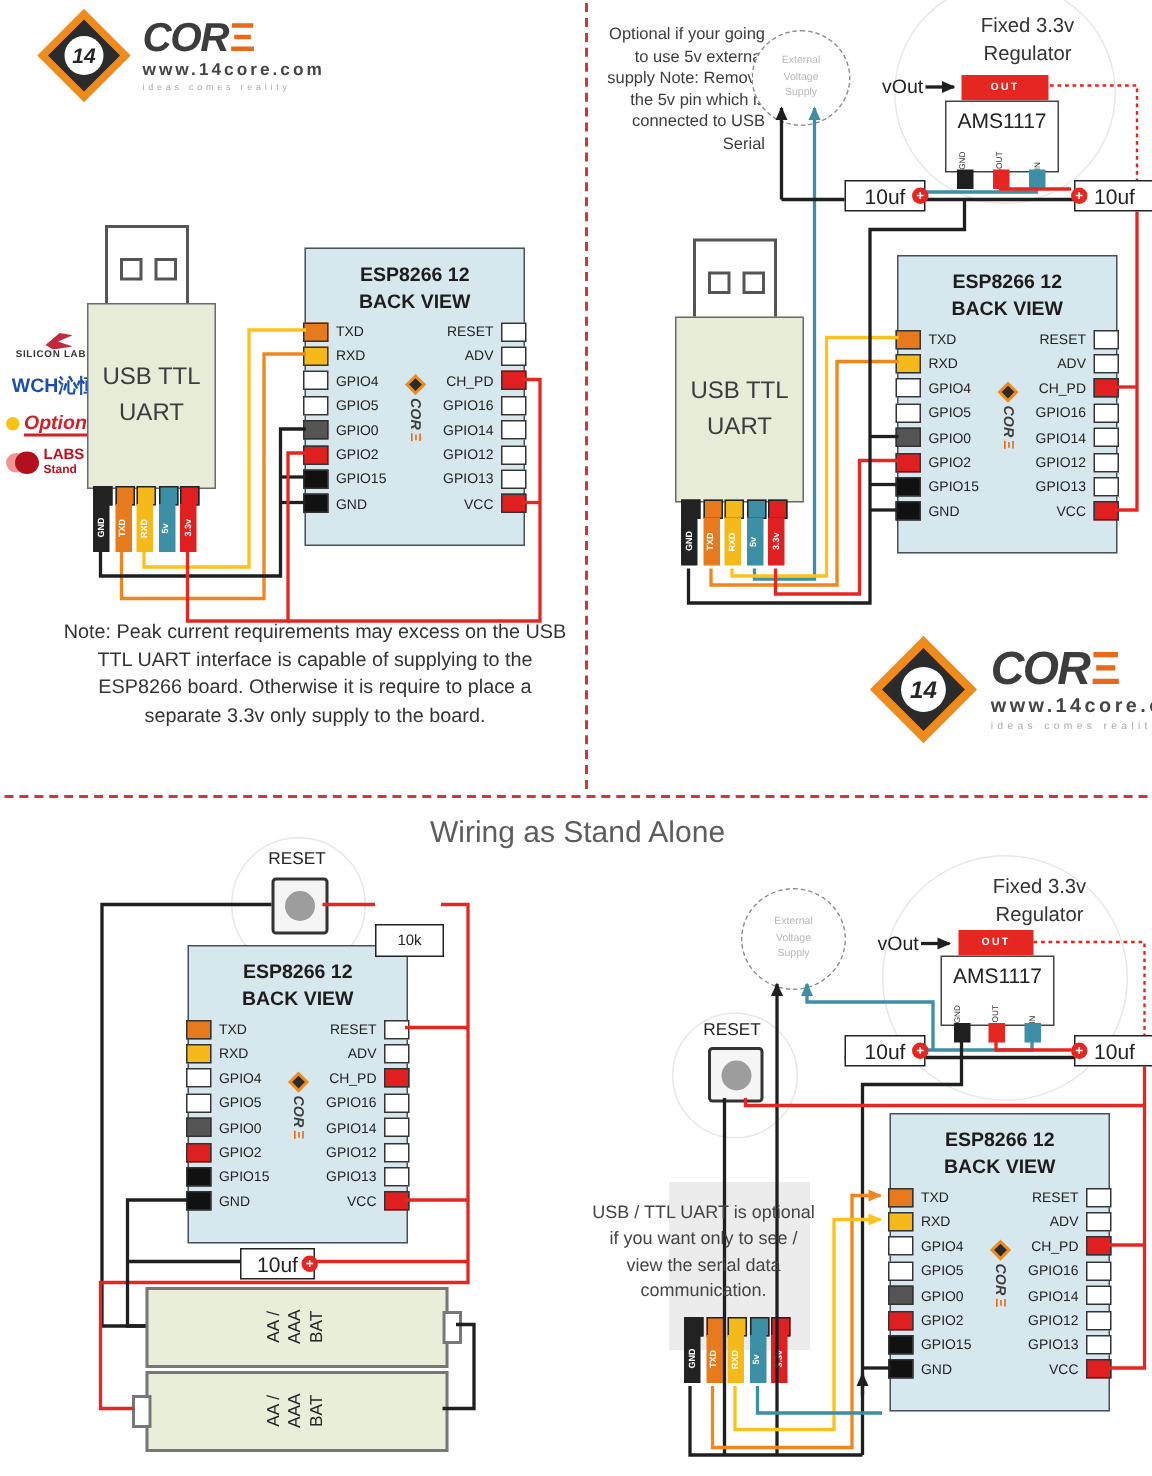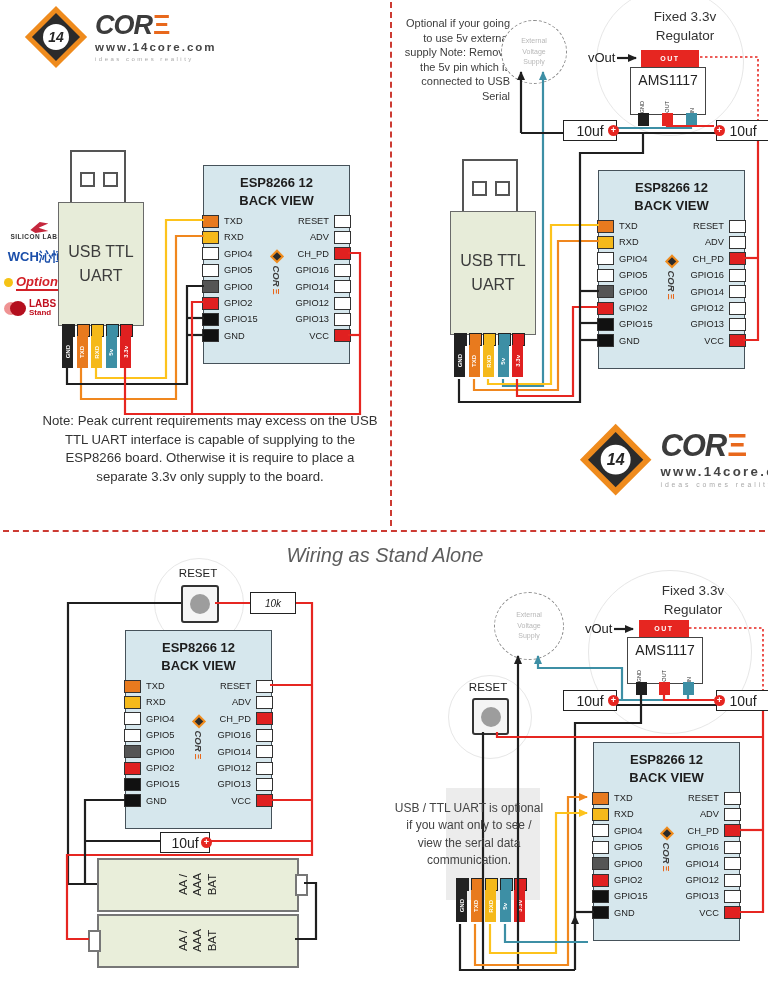--- a/index.html
+++ b/index.html
@@ -27,21 +27,21 @@
   .wordmark{display:flex;flex-direction:column;line-height:1;}
   .wrow{display:flex;align-items:baseline;}
   .wcor{font-size:27px;font-weight:900;font-style:italic;color:#3c3c3c;letter-spacing:-1px;}
   .we{font-size:27px;font-weight:900;color:#e8681c;margin-left:1px;}
   .wurl{font-size:11.5px;font-weight:bold;color:#454545;letter-spacing:2px;margin-top:3px;}
   .wtag{font-size:6px;color:#aaa;letter-spacing:2.5px;margin-top:2px;}
   .brand-lg{transform:scale(1.15);transform-origin:top left;}
 
   
   .h-title{width:190px;text-align:center;font-size:16.5px;font-weight:600;color:#454545;line-height:1.45;z-index:2;}
-  .h-standalone{width:320px;text-align:center;font-size:20px;color:#5d5d5d;z-index:2;font-style:italic;}
+  .h-standalone{width:320px;text-align:center;font-size:20px;color:#5d5d5d;z-index:2;}
   .note{font-size:13.2px;color:#333;text-align:center;line-height:1.42;z-index:2;}
   .note-sm{font-size:11px;color:#3c3c3c;text-align:right;line-height:1.32;z-index:2;}
   .note-br{font-size:12px;color:#444;text-align:center;line-height:1.45;z-index:4;}
   .graybox{background:#ececec;z-index:2;}
 
   
   .vendors{display:flex;flex-direction:column;gap:8px;z-index:2;}
   .vitem{display:flex;flex-direction:column;align-items:center;}
   .silabs-glyph{width:18px;height:11px;background:#c5283d;clip-path:polygon(0 72%,52% 0,100% 14%,46% 52%,100% 82%,28% 100%);margin-left:6px;}
   .silabs-txt{font-size:6.5px;font-weight:bold;color:#333;letter-spacing:.5px;}
@@ -496,21 +496,21 @@
       <div class="wtag">ideas comes reality</div>
     </div>
   </div>
 
   <div class="abs h-standalone" style="left:225px;top:544px;">Wiring as Stand Alone</div>
 
   <div class="abs rlabel" style="left:168px;top:567px;">RESET</div>
   <div class="abs pushbtn" style="left:181px;top:585px;width:34px;height:34px;">
       <i></i>
     </div>
-  <div class="abs resistor" style="left:250px;top:592px;width:44px;height:20px;font-style:italic;">10k</div>
+  <div class="abs resistor" style="left:250px;top:616px;width:44px;height:20px;">10k</div>
 
   <div class="abs esp-chip" style="left:125px;top:630px;">
       <div class="chip-title">ESP8266 12
 BACK VIEW</div>
       <div class="chip-logo">
         <span class="mini-d">
           <i class="d1"></i>
           <i class="d2"></i>
         </span>
         <span class="mini-word">COR</span>

